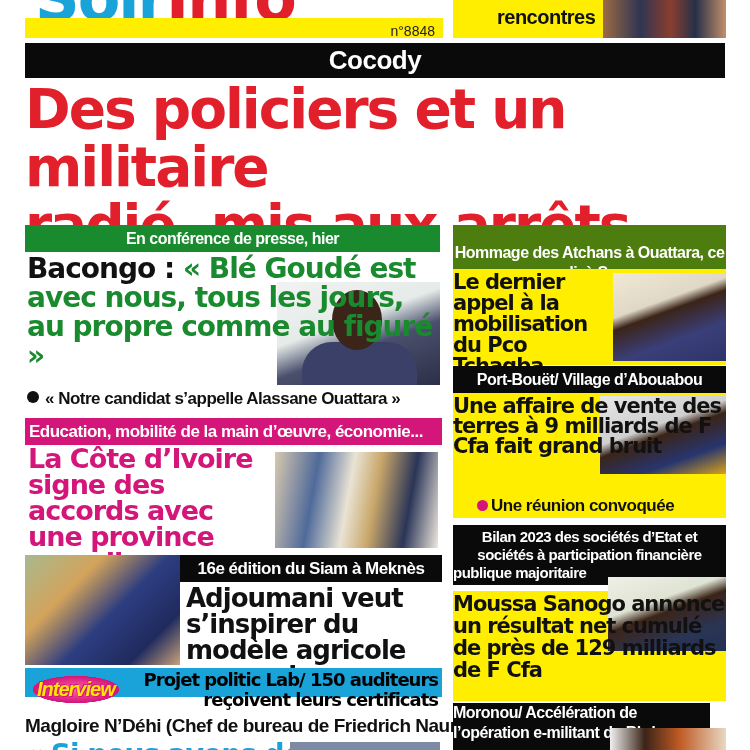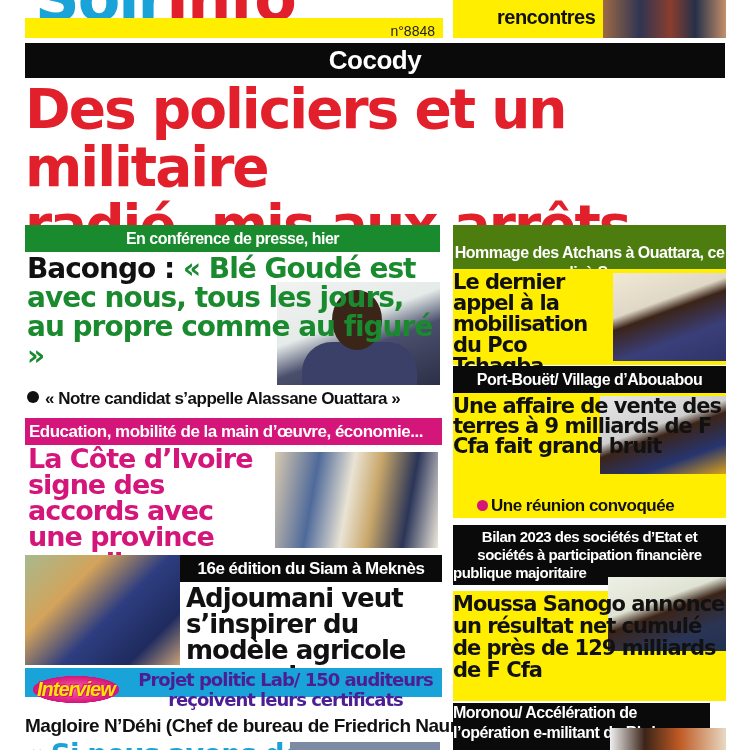--- a/index.html
+++ b/index.html
@@ -40,21 +40,21 @@
   #k2 { left: 25px; top: 418px; width: 417px; height: 27px; background: #d4157a; font-size: 17px; line-height: 27px; text-align: left; padding-left: 4px; }
   #civ-head { left: 28px; top: 446px; width: 245px; font-size: 27px; line-height: 26px; color: #d4157a; }
   #civ-photo { left: 275px; top: 452px; width: 163px; height: 96px; background: linear-gradient(100deg,#d8c9b0 0%,#4f6a9a 25%,#e9e3d4 45%,#c9a76a 60%,#2a3558 80%,#efe8dc 100%); }
 
   #siam-photo { left: 25px; top: 555px; width: 155px; height: 110px; background: linear-gradient(135deg,#a8b98e 0%,#d3a35a 30%,#2d3d80 55%,#1f2b5f 80%,#c9a27a 100%); }
   #siam-kicker { left: 180px; top: 555px; width: 262px; height: 27px; background: #0a0a0a; color: #fff; font-size: 17px; line-height: 27px; text-align: center; }
   #siam-head { left: 186px; top: 585px; width: 260px; font-size: 26px; line-height: 26px; color: #111; }
 
   #interview-bar { left: 25px; top: 668px; width: 417px; height: 29px; background: #1aa3d8; }
   #interview-badge { position:absolute; left: 8px; top: 8px; font-size: 20px; color: #ffe600; font-family: "Liberation Sans", sans-serif; font-weight: bold; font-style: italic; letter-spacing: -1px; text-shadow: 1px 1px 0 #d4157a, -1px -1px 0 #d4157a; background: radial-gradient(ellipse at center,#ff66a8 0%,#d4157a 70%,transparent 72%); padding: 2px 4px; }
-  #interview-text { position:absolute; left: 108px; top: 2px; width: 305px; text-align: center; color: #4c1d95; font-size: 18px; line-height: 20px; }
+  #interview-text { position:absolute; left: 108px; top: 2px; width: 305px; text-align: right; color: #000000; font-size: 18px; line-height: 20px; }
 
   #magloire-line { left: 25px; top: 715px; width: 420px; font-size: 19px; color: #111; white-space: nowrap; }
   #magloire-quote { left: 25px; top: 738px; font-size: 28px; color: #1aa3d8; white-space: nowrap; }
   #magloire-photo { left: 290px; top: 742px; width: 150px; height: 10px; background: #7d8aa3; }
 
   
   #r-k1 { left: 453px; top: 225px; width: 273px; height: 44px; background: #4d7c0f; color:#fff; font-size: 16px; line-height: 20px; text-align:center; padding-top:18px; }
   #r-b1 { left: 453px; top: 269px; width: 273px; height: 96px; background: #ffee00; }
   #r-b1-head { position:absolute; left: 0; top: 3px; width: 160px; font-size: 21px; line-height: 21px; color: #111; }
   #r-b1-photo { position:absolute; left: 160px; top: 4px; width: 113px; height: 88px; background: linear-gradient(160deg,#f0e9d4 0%,#e0d8c6 35%,#3b2418 45%,#3a3f7a 70%,#2e3468 100%); }

